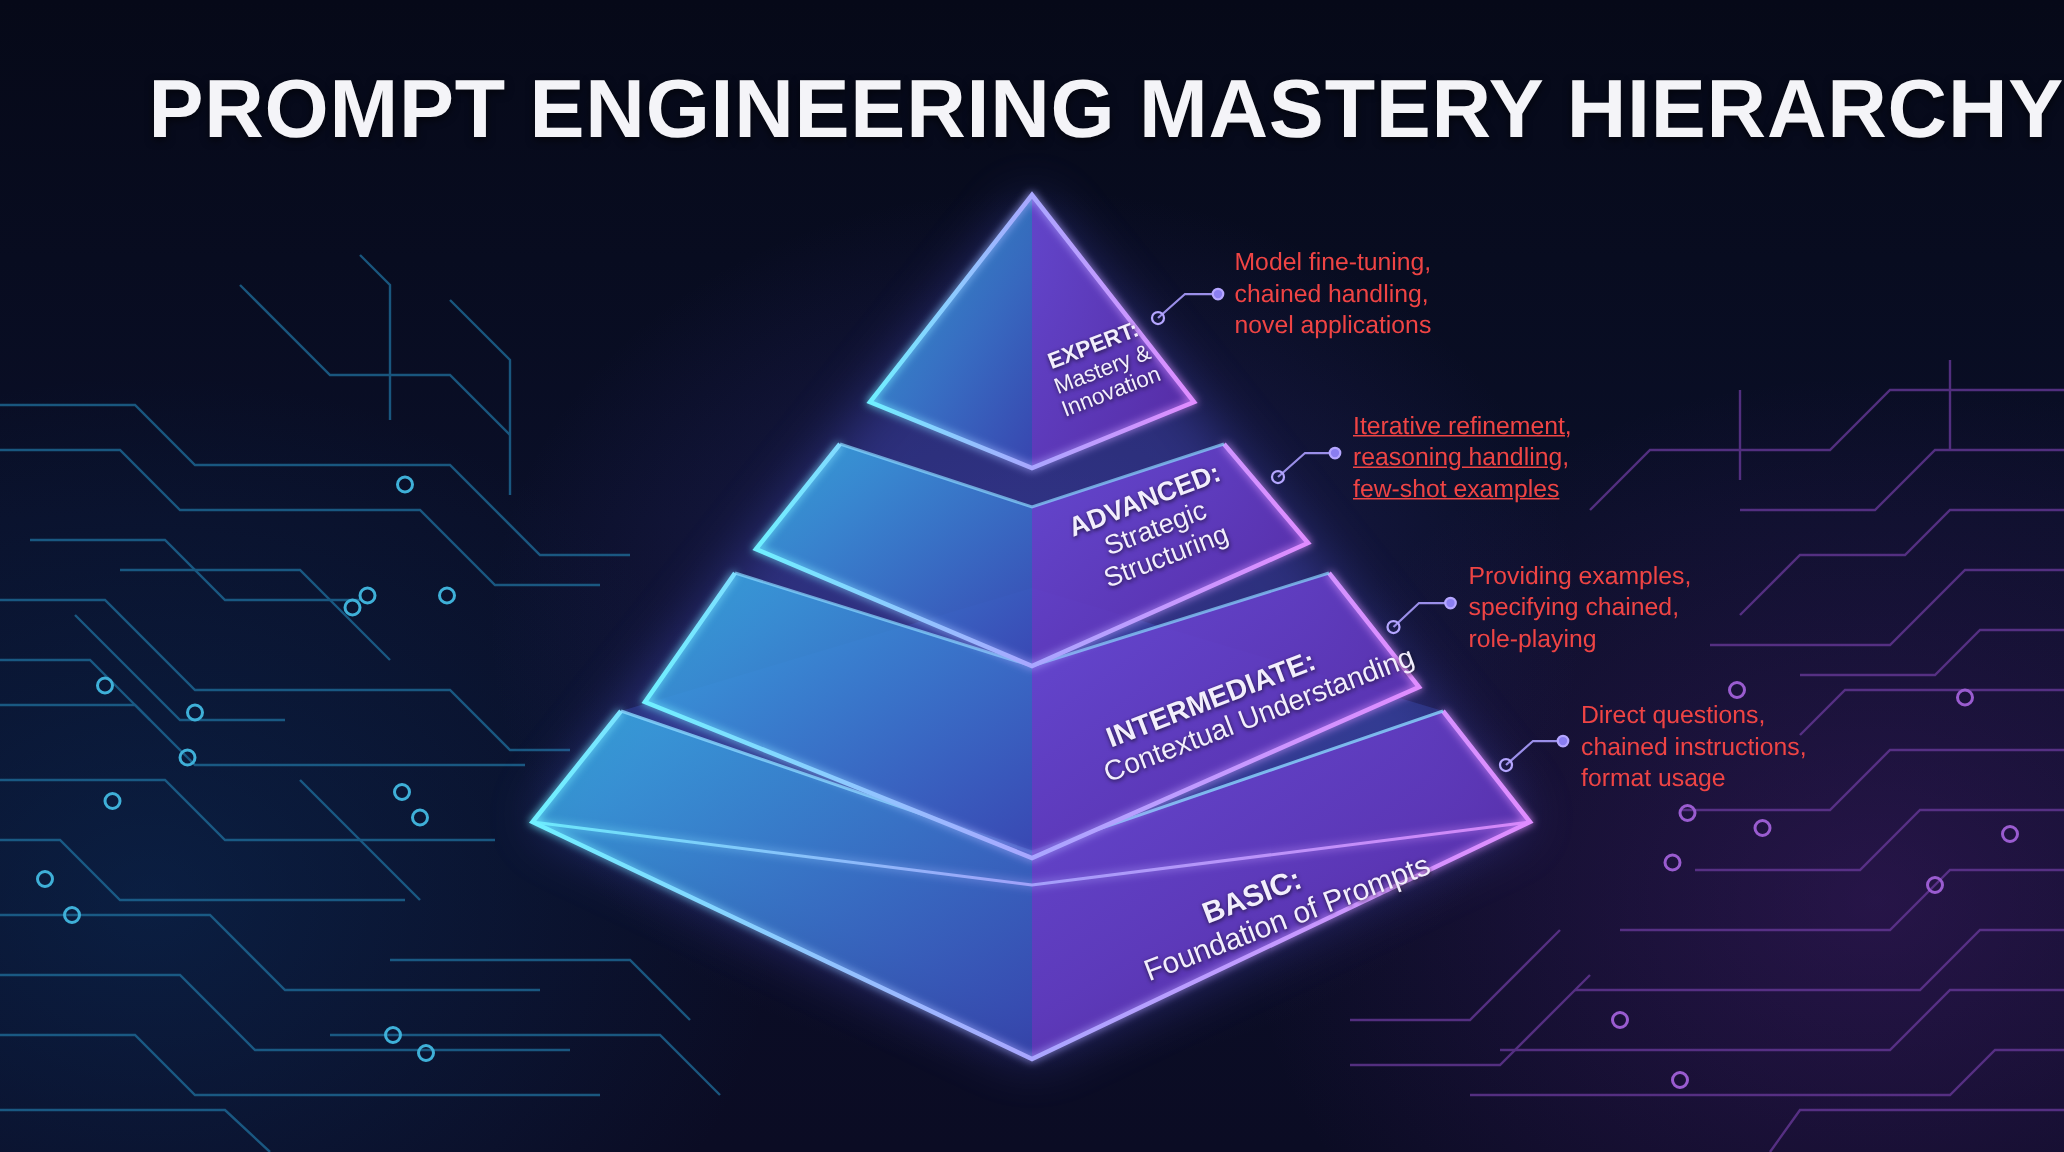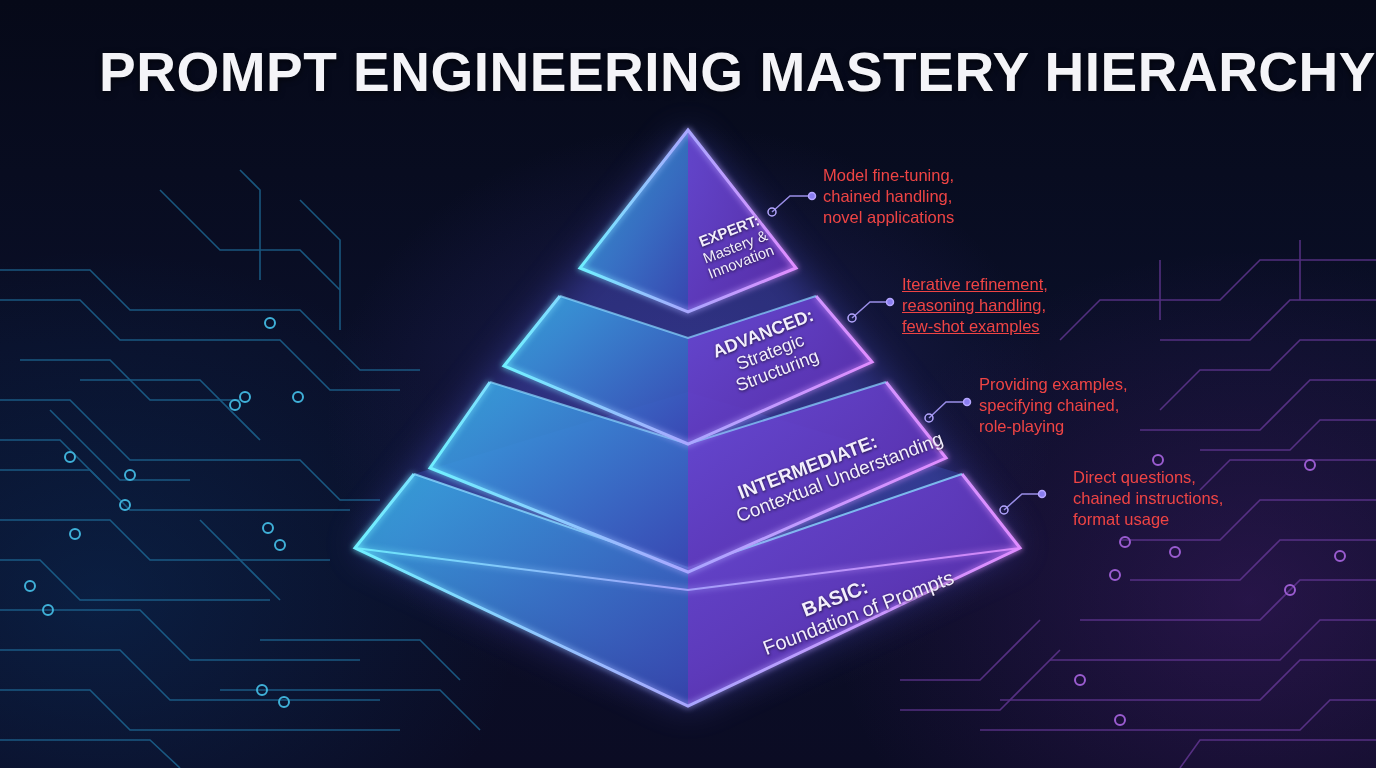--- a/index.html
+++ b/index.html
@@ -229,17 +229,17 @@
 <div class="callout" style="left:902px; top:274px;text-decoration:underline;">
   <span>Iterative refinement,</span>
   <span>reasoning handling,</span>
   <span>few-shot examples</span>
 </div>
 <div class="callout" style="left:979px; top:374px;">
   <span>Providing examples,</span>
   <span>specifying chained,</span>
   <span>role-playing</span>
 </div>
-<div class="callout" style="left:1054px; top:467px;margin-left:19px;">
+<div class="callout" style="left:1054px; top:467px;">
   <span>Direct questions,</span>
   <span>chained instructions,</span>
   <span>format usage</span>
 </div>
 
 </body></html>

